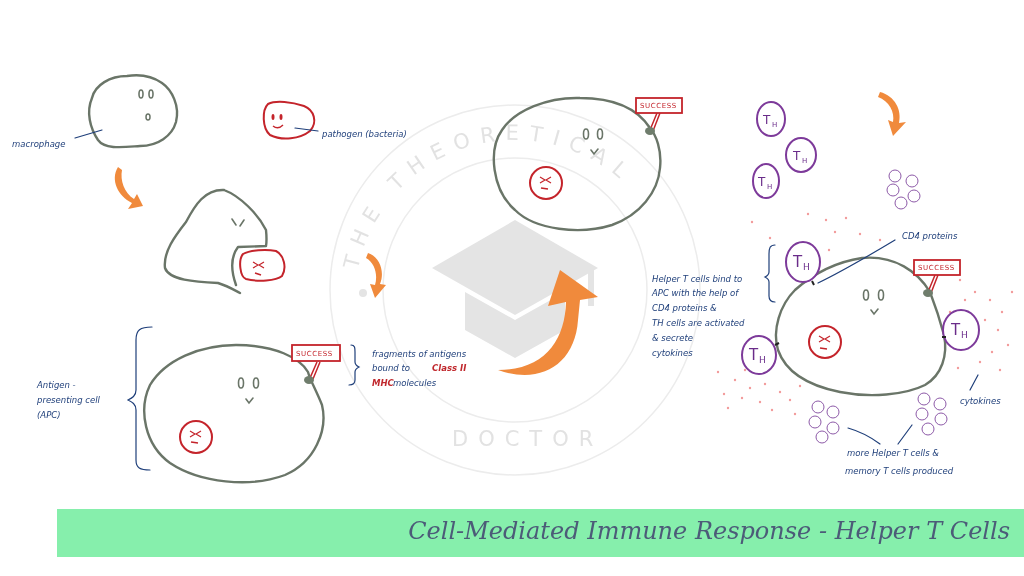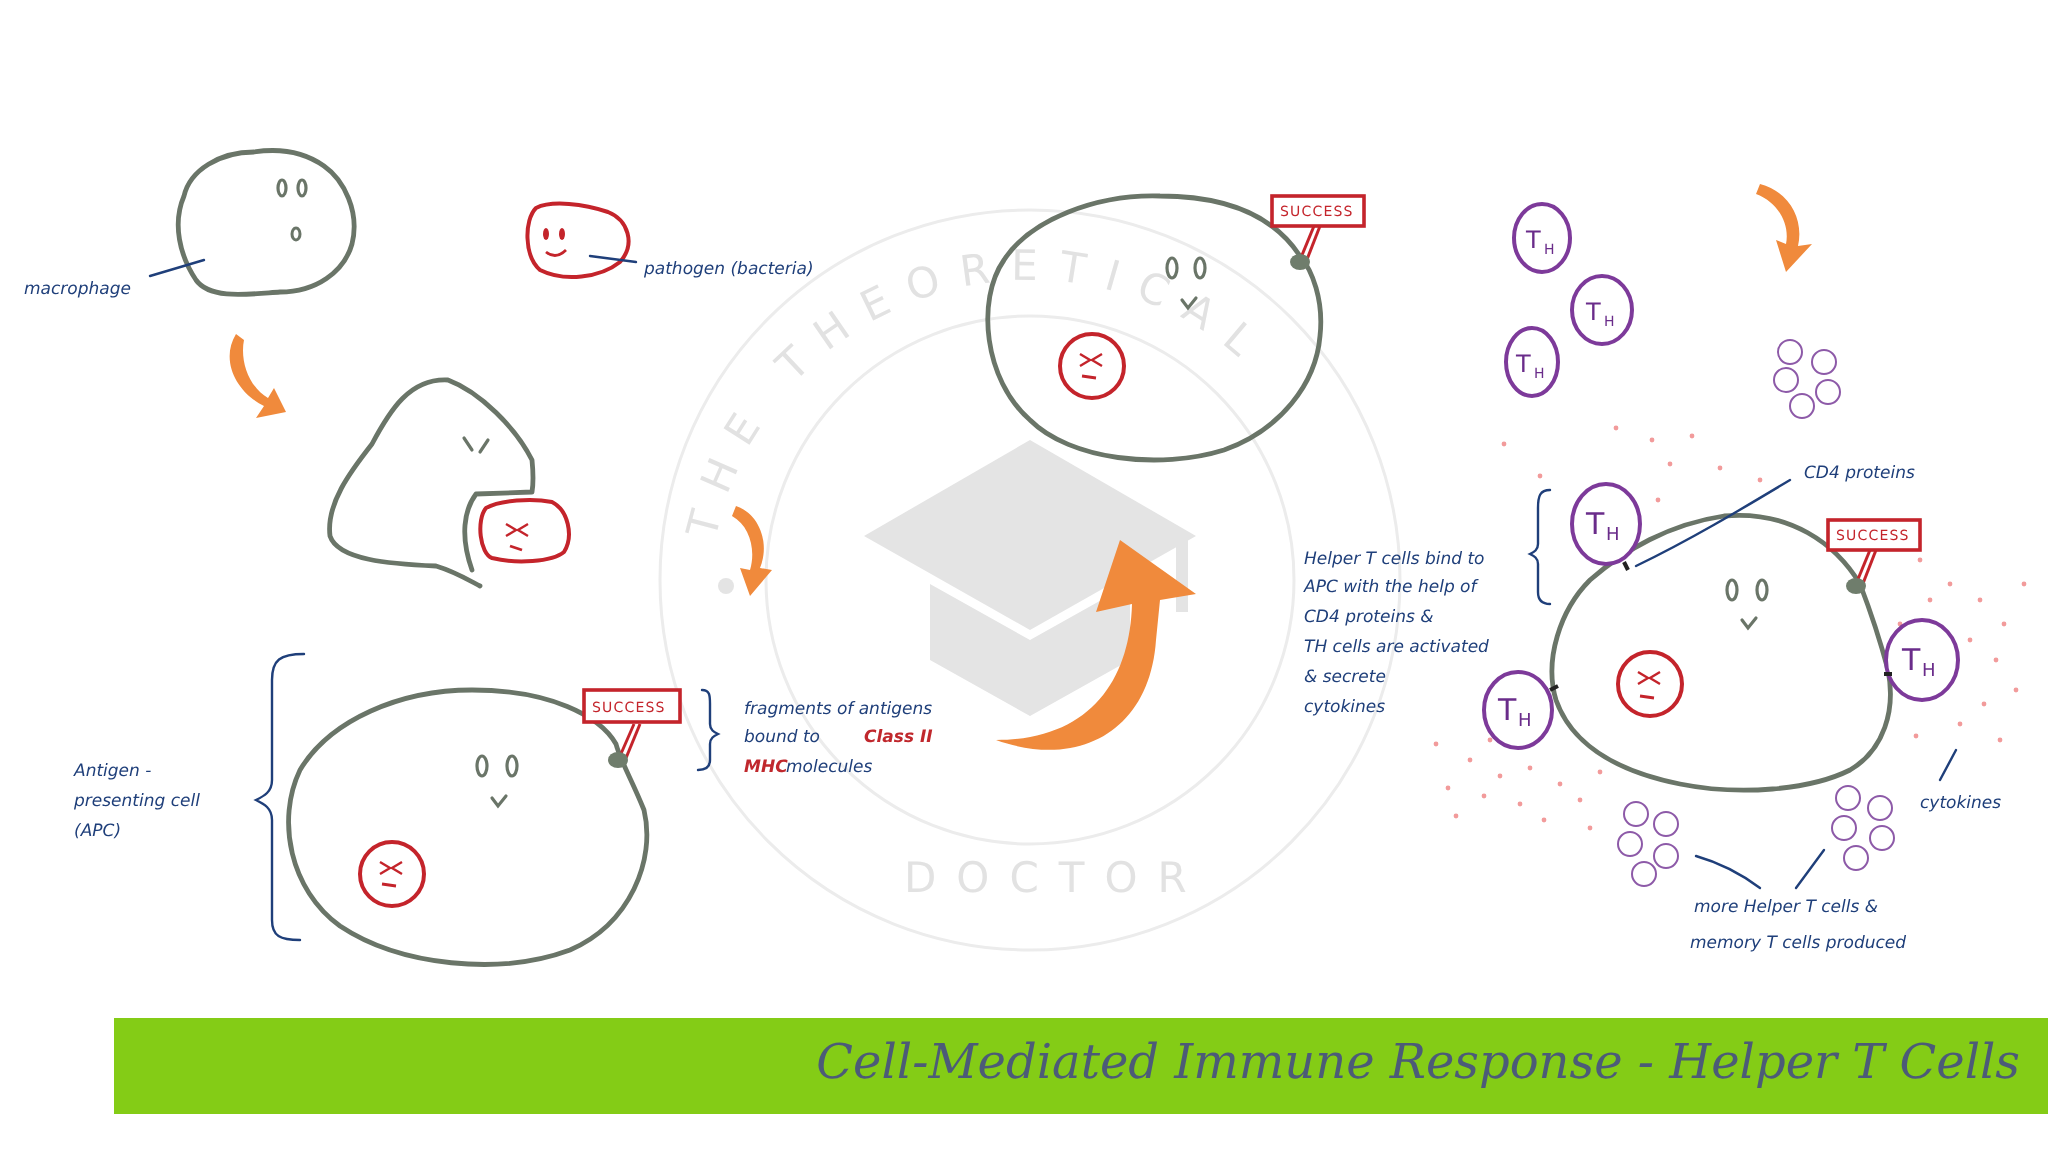--- a/index.html
+++ b/index.html
@@ -14,21 +14,21 @@
   .th-small { fill: #fff; stroke: #8d5aa8; stroke-width: 1; }
   .th-text { fill: #6a2c8a; font-family: "DejaVu Sans", sans-serif; }
   .arrow { fill: #f08a3c; }
   .ink { fill: none; stroke: #1f3f7a; stroke-width: 1.2; stroke-linecap: round; }
   .sign-box { fill: #fff; stroke: #c4242b; stroke-width: 1.8; }
   .sign-text { fill: #c4242b; font-family: "DejaVu Sans", sans-serif; font-size: 7px; letter-spacing: 0.6px; }
   .face { fill: none; stroke: #6a7568; stroke-width: 1.6; stroke-linecap: round; }
   .wm-text { fill: #e2e2e2; font-family: "DejaVu Sans", sans-serif; font-size: 21px; letter-spacing: 10px; }
   .dot { fill: #f29b9b; }
   #title-bar { position: absolute; left: 57px; top: 509px; width: 967px; height: 48px;
-               background: #84cc16; }
+               background: #86efac; }
   #title-text { position: absolute; right: 14px; top: 8px; font-family: "DejaVu Serif", serif;
                 font-style: italic; font-size: 24px; color: #4c5b78; white-space: nowrap; }
 </style>
 </head>
 <body>
 
 <svg id="canvas" viewBox="0 0 1024 576" xmlns="http://www.w3.org/2000/svg">
 
   <g>
     <circle cx="515" cy="290" r="185" fill="none" stroke="#ececec" stroke-width="1.5"></circle>

